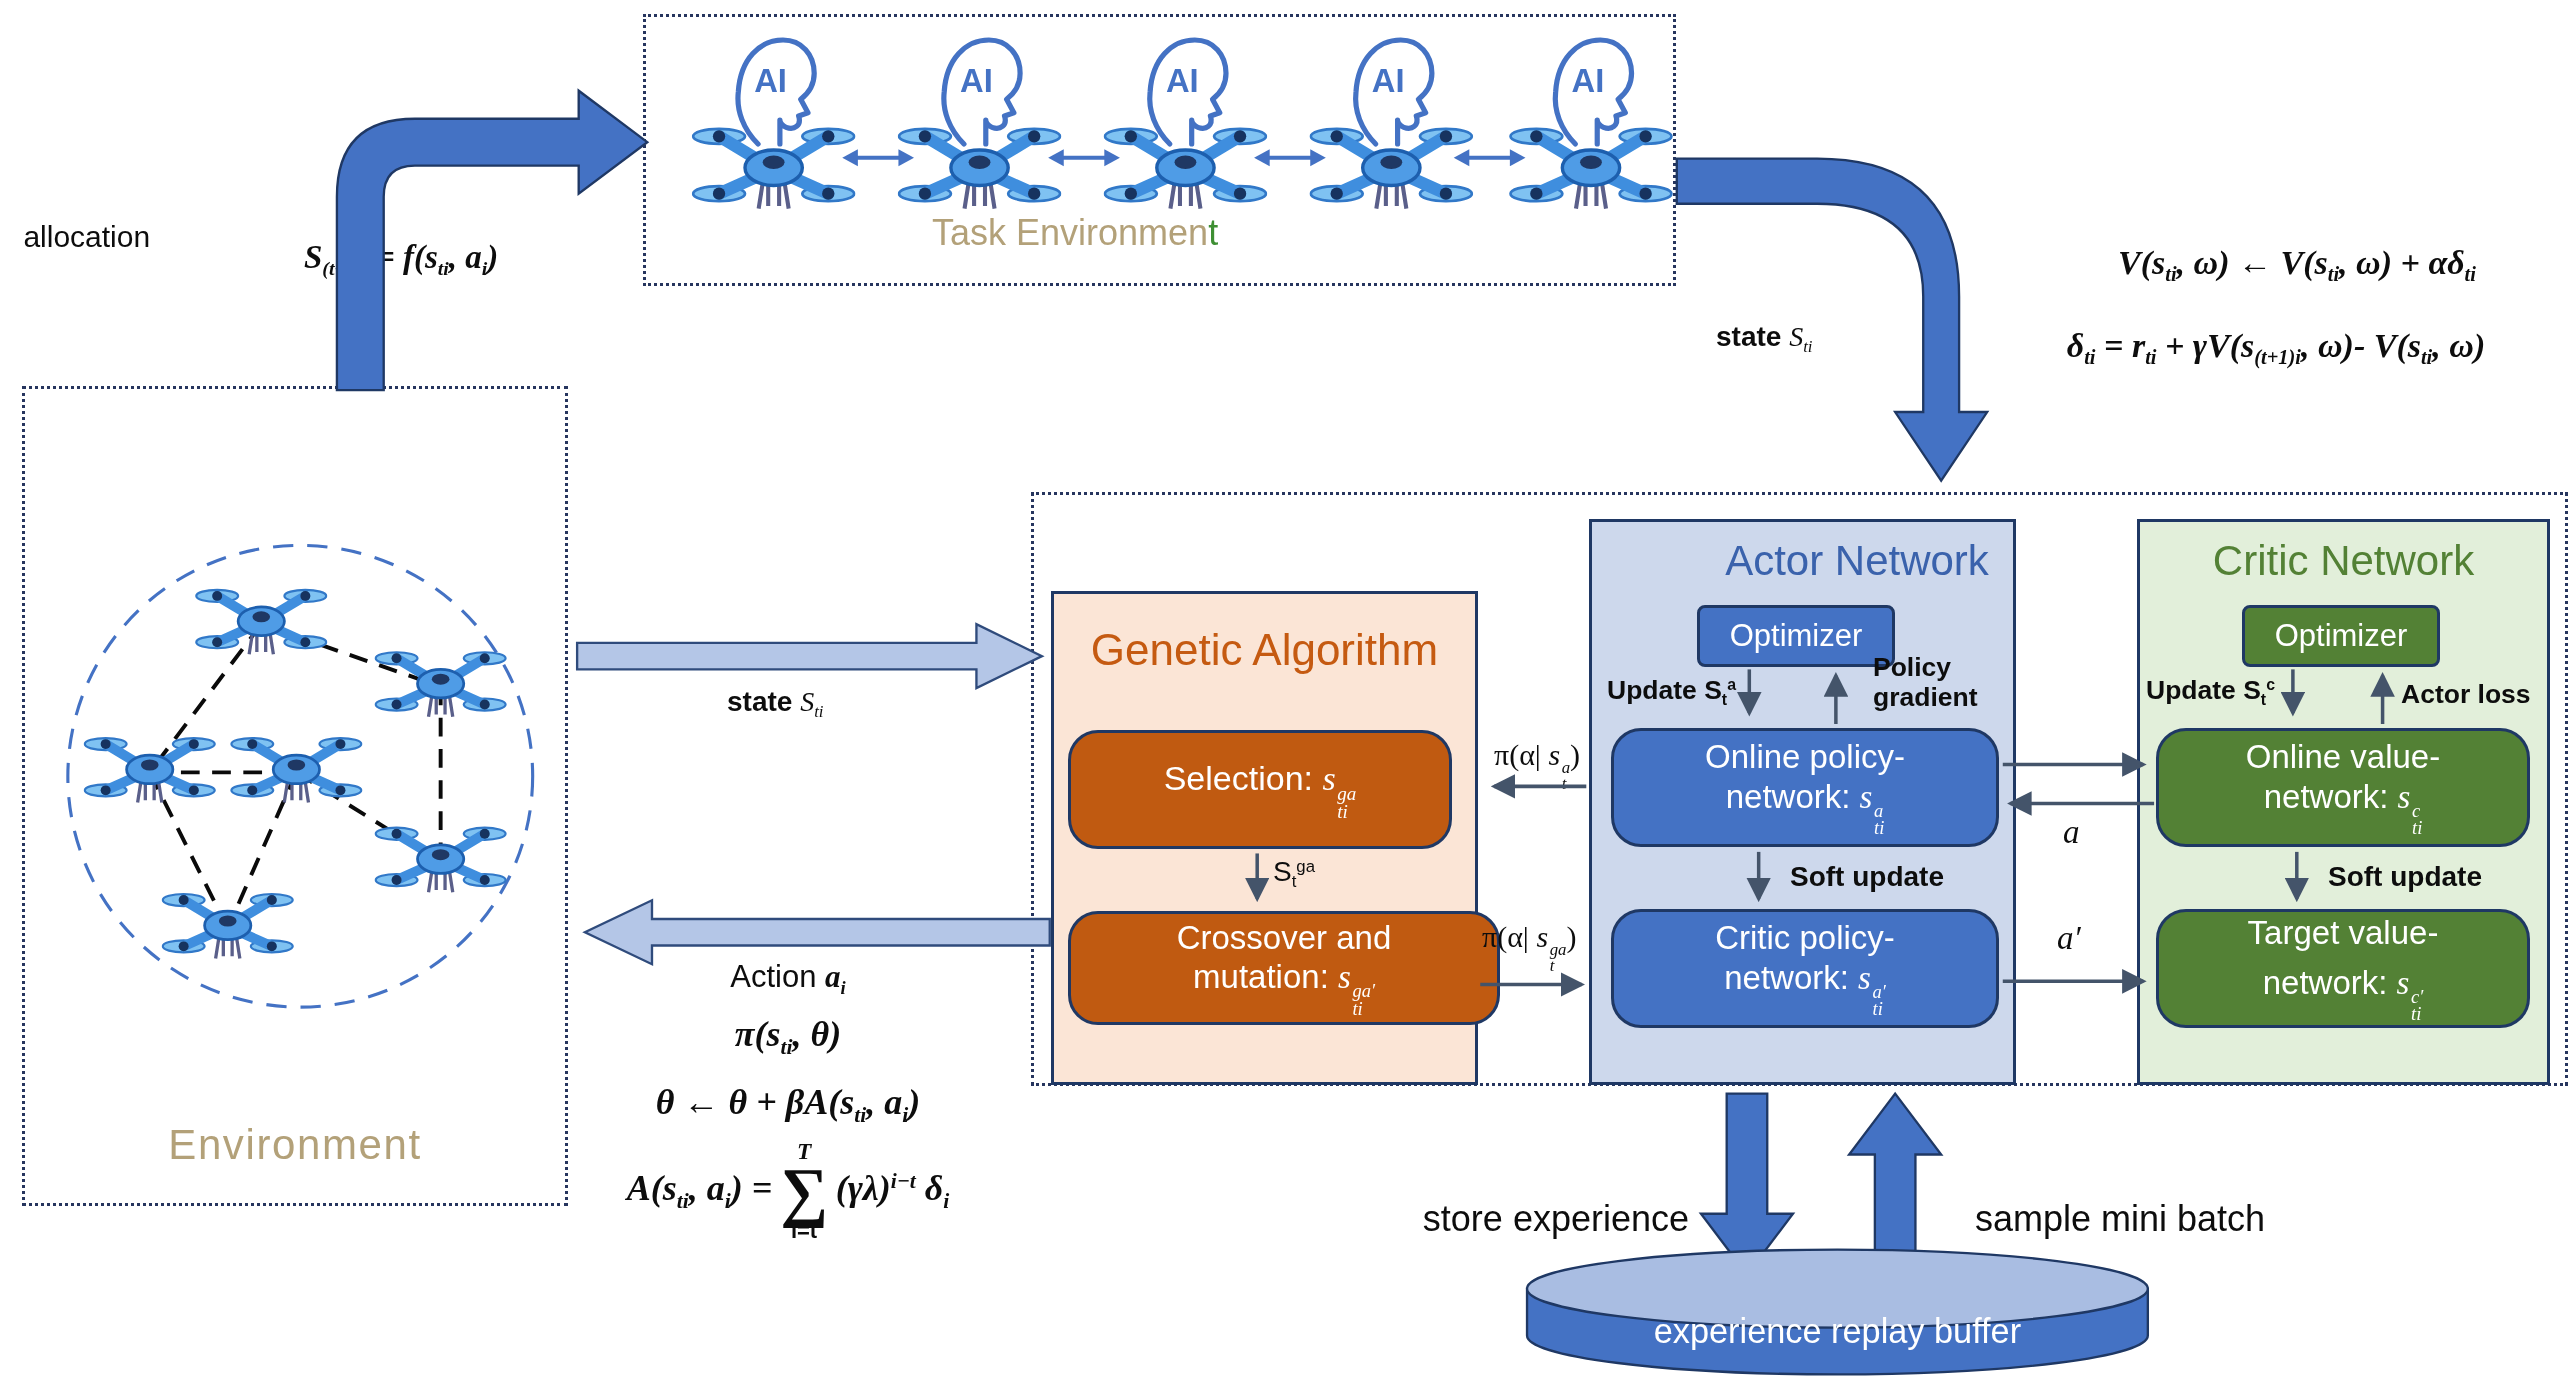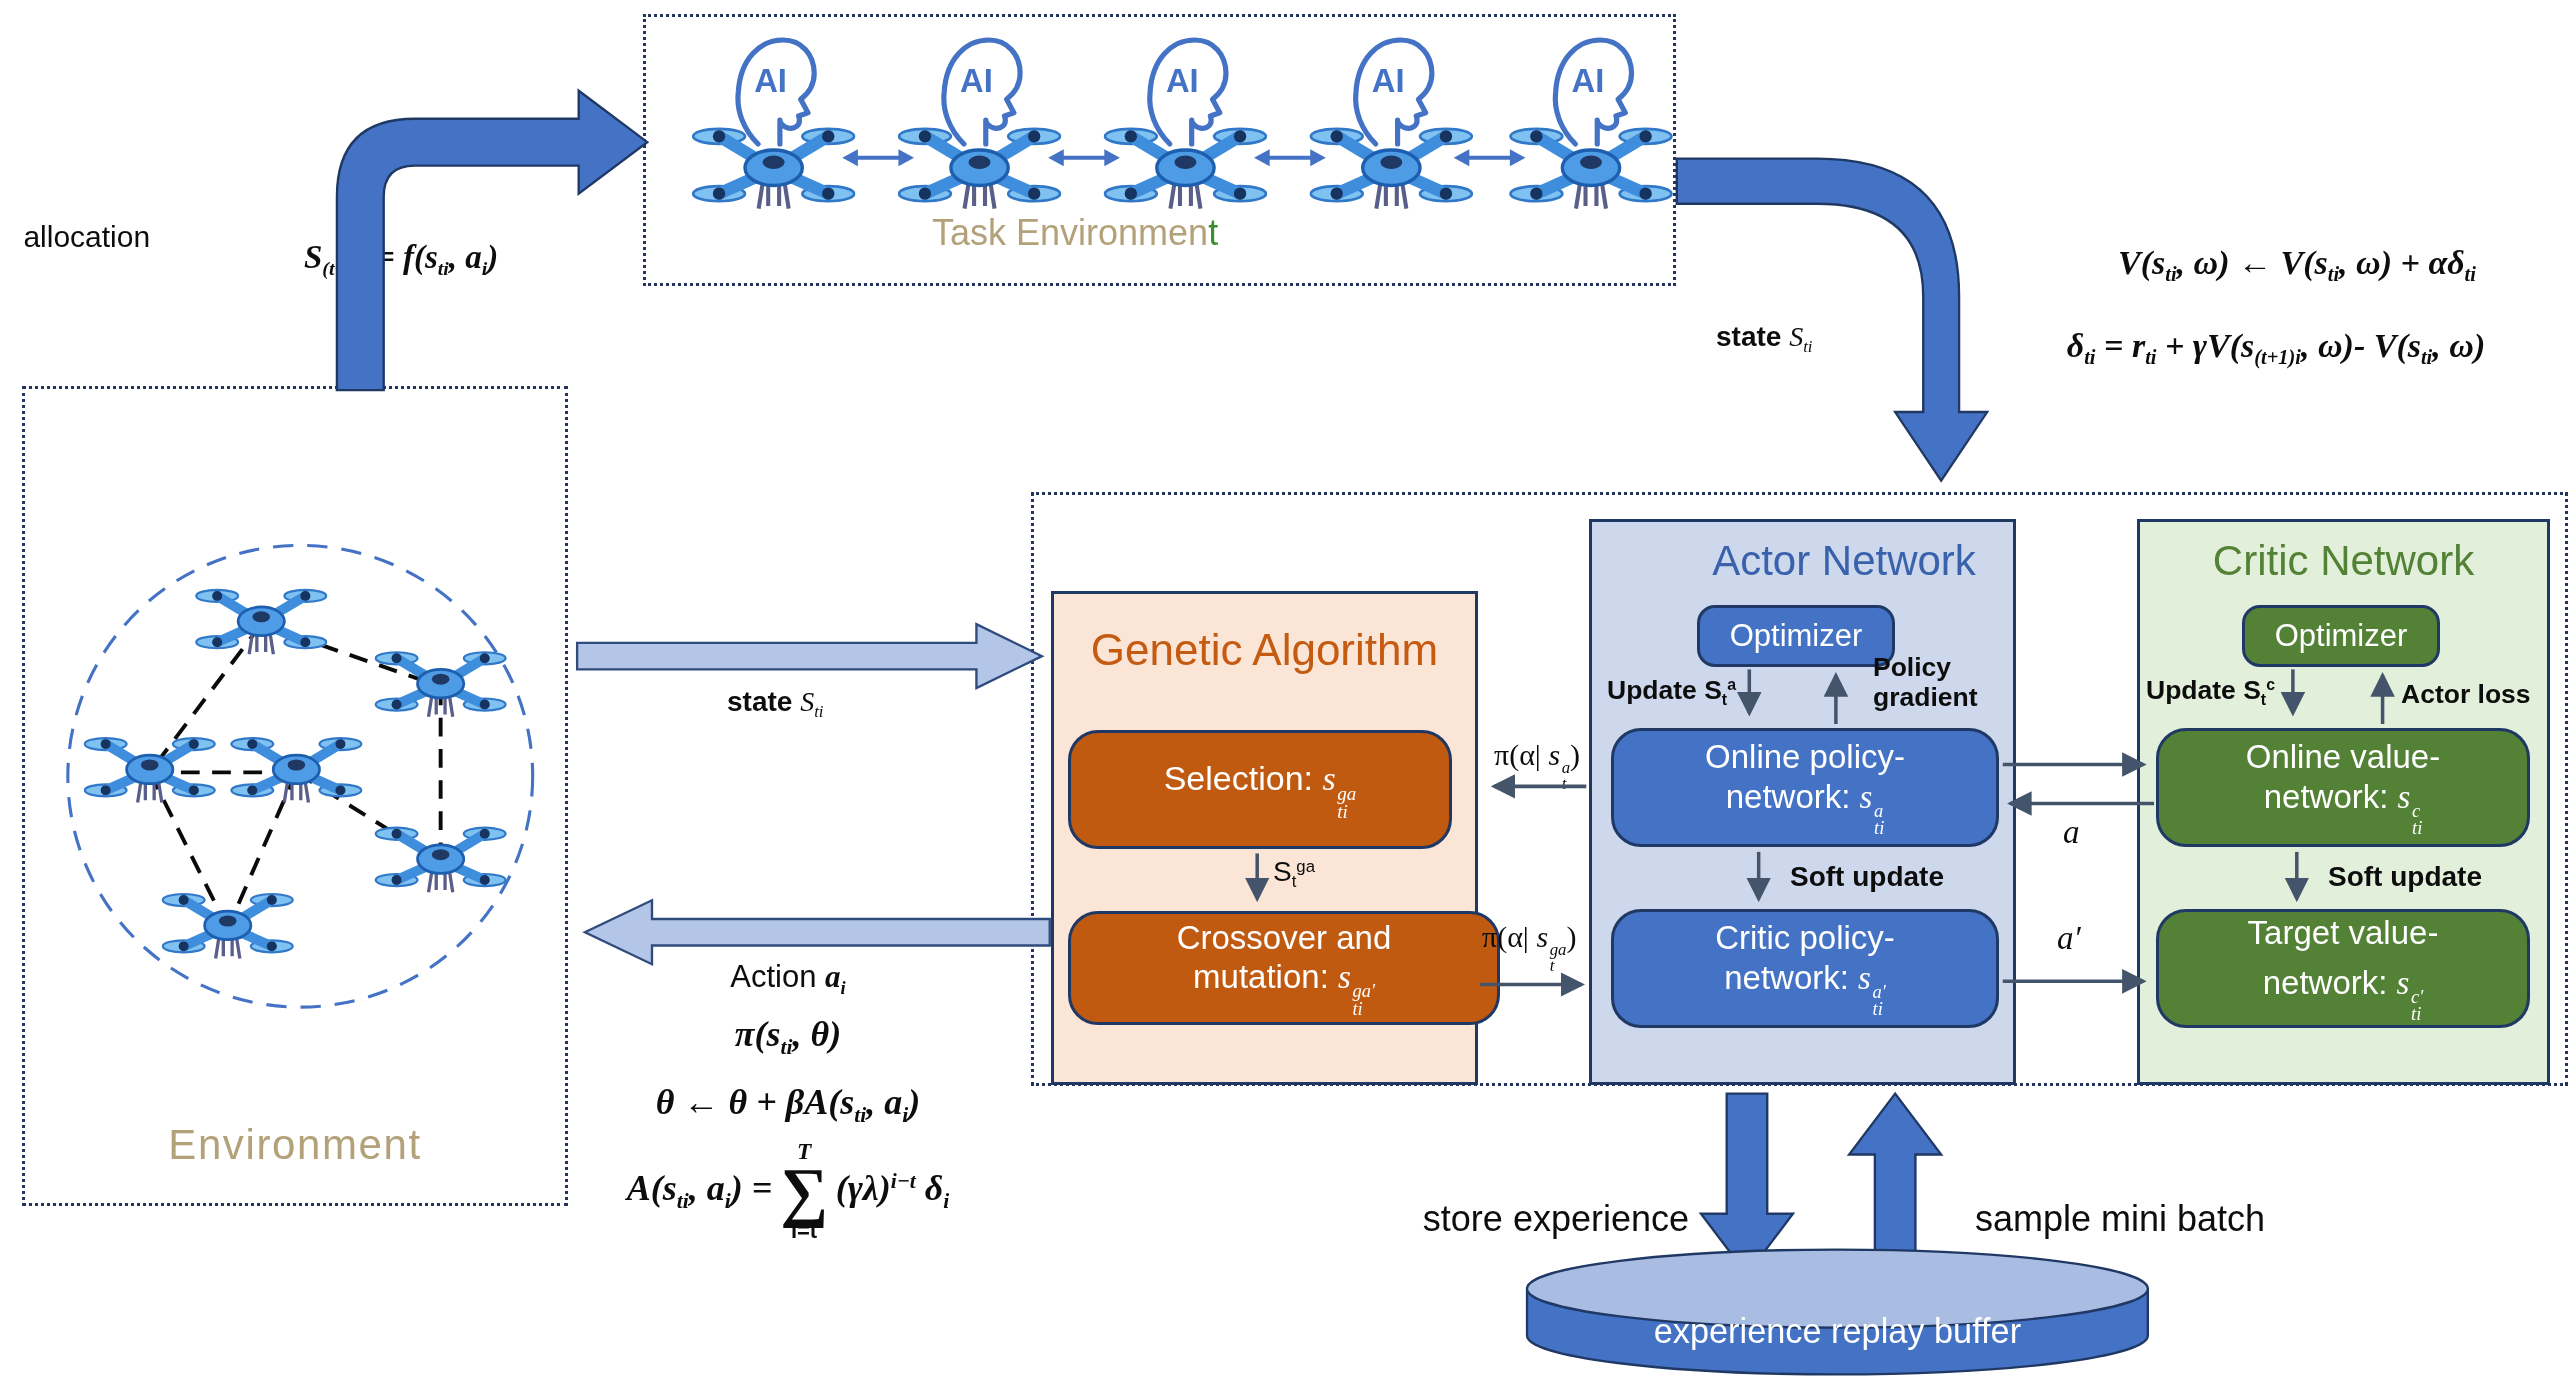--- a/index.html
+++ b/index.html
@@ -12,21 +12,21 @@
   .f{font-family:"Liberation Serif",serif;font-weight:bold;font-style:italic;}
   .seg{white-space:pre;}
   .seg.sub{font-size:60%;vertical-align:-0.35em;}
   .seg.sup{font-size:60%;vertical-align:0.55em;}
   .seg.sans{font-family:"Liberation Sans",sans-serif;font-style:normal;font-weight:normal;}
   .seg.stk{display:inline-flex;flex-direction:column;align-items:flex-start;vertical-align:-0.5em;line-height:0.95;font-size:56%;margin-left:1.6px;}
   .stkr{display:block;}
   .dotted{position:absolute;border:3.1px dotted #26355e;box-sizing:border-box;background:transparent;}
   .panel{position:absolute;border:3.1px solid #1f3864;box-sizing:border-box;}
   .rbox{position:absolute;border:3.1px solid #1f3864;border-radius:30px;color:#fff;display:flex;flex-direction:column;align-items:center;justify-content:center;text-align:center;box-sizing:border-box;line-height:1.2;}
-  .optbox{border-radius:18px;text-align:center;}
+  .optbox{border-radius:8px;text-align:center;}
   .ptitle{position:absolute;text-align:center;white-space:nowrap;}
   .vlayer{position:absolute;left:0;top:0;pointer-events:none;}
   .two-col{display:flex;flex-direction:row;align-items:center;justify-content:center;gap:7.8px;}
   .sigcol{display:flex;flex-direction:column;align-items:center;line-height:1;}
   .sig-top{font-size:23.4px;font-family:"Liberation Serif",serif;font-weight:bold;font-style:italic;}
   .sig-sym{font-size:67px;line-height:0.85;font-weight:bold;font-style:normal;}
   .sig-bot{font-size:22px;font-weight:bold;font-style:normal;font-family:Liberation Sans, sans-serif;}
 </style>
 </head>
 <body>
@@ -35,21 +35,21 @@
 
   <div class="dotted" style="left:643px;top:14px;width:1033px;height:272px;"></div>
   <div class="dotted" style="left:22px;top:386px;width:546px;height:820px;"></div>
   <div class="dotted" style="left:1031px;top:492px;width:1537px;height:594px;"></div>
 
   <div class="panel" style="left:1051px;top:591px;width:427px;height:494px;background:#fbe5d6;"></div>
   <div class="panel" style="left:1589px;top:519px;width:427px;height:566px;background:#cdd8ec;"></div>
   <div class="panel" style="left:2137px;top:519px;width:413px;height:566px;background:#e2efda;"></div>
 
   <div class="ptitle" style="left:1051px;top:625px;width:427px;font-size:44px;color:#c55a11;">Genetic Algorithm</div>
-  <div class="ptitle" style="left:1589px;top:537px;width:510px;font-size:42px;color:#3a62ac;">Actor Network</div>
+  <div class="ptitle" style="left:1589px;top:537px;width:510px;font-size:42px;color:#3a62ac;padding-left:13px;">Actor Network</div>
   <div class="ptitle" style="left:2137px;top:537px;width:413px;font-size:42px;color:#538135;">Critic Network</div>
 
   <div class="rbox" style="left:1068px;top:730px;width:384px;height:119px;background:#c05a11;font-size:34px;">
     <div><span class="seg ">Selection: </span><span class="seg ser i">s</span><span class="seg stk ser i"><span class="stkr">ga</span><span class="stkr">ti</span></span></div>
   </div>
   <div class="lbl" style="left:1273px;top:856px;font-size:28px;"><span class="seg ">S</span><span class="seg sub">t</span><span class="seg sup">ga</span></div>
   <div class="rbox" style="left:1068px;top:911px;width:432px;height:114px;background:#c05a11;font-size:33px;">
     <div>Crossover and</div>
     <div><span class="seg ">mutation: </span><span class="seg ser i">s</span><span class="seg stk ser i"><span class="stkr">ga′</span><span class="stkr">ti</span></span></div>
   </div>

